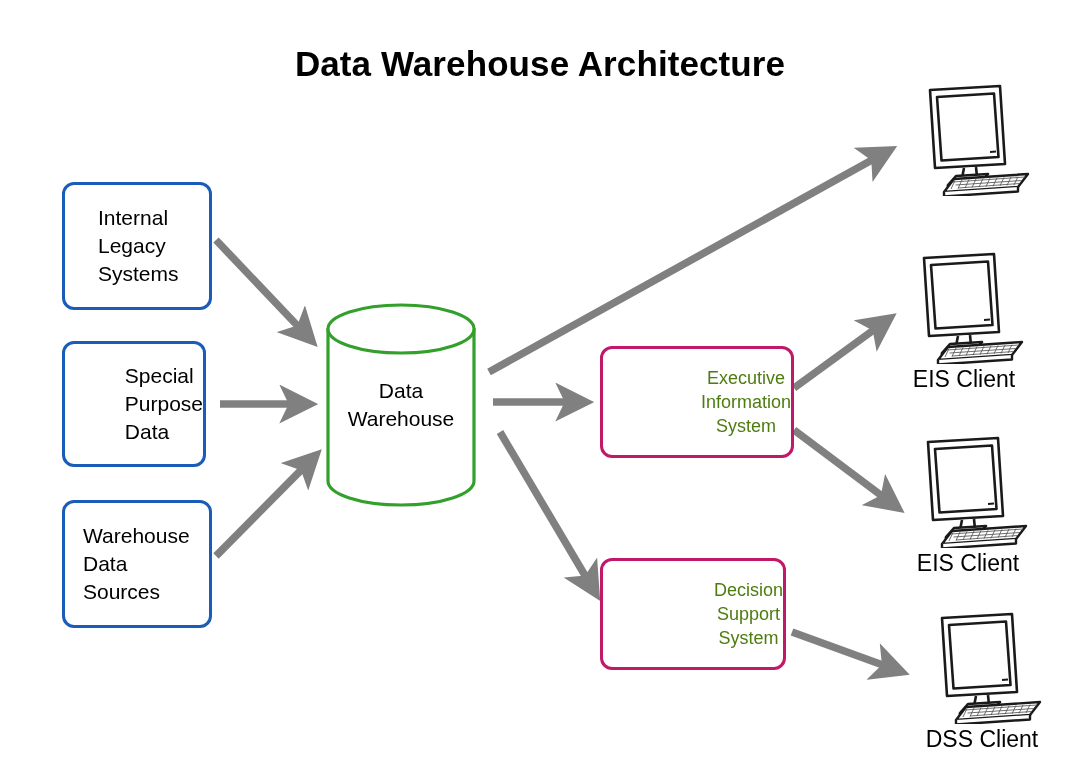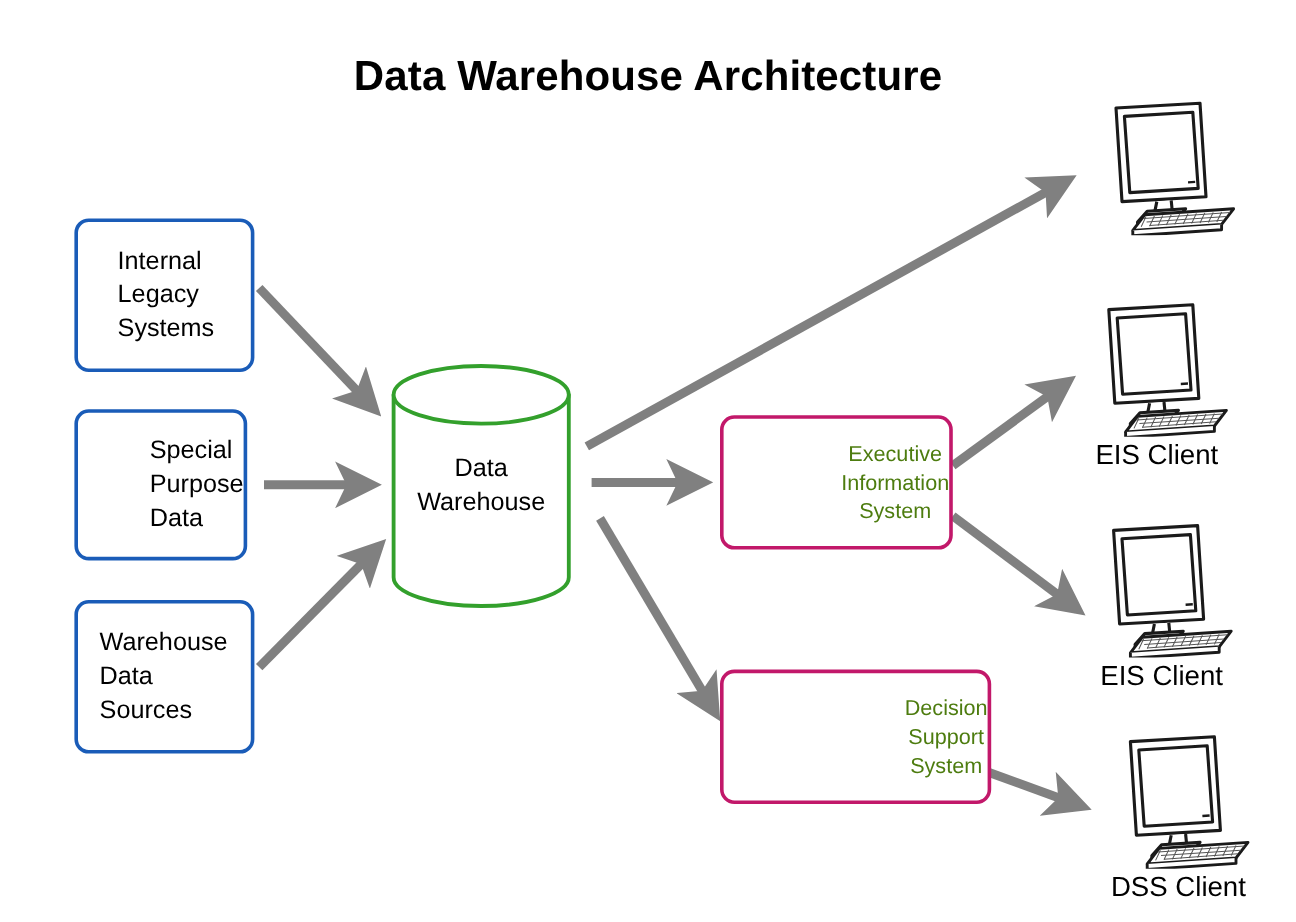--- a/index.html
+++ b/index.html
@@ -185,21 +185,21 @@
 Warehouse</span>
     </div>
   </div>
 
   <div class="node sys-box" id="sys-0" style="left:600px; top:346px; width:194px; height:112px;">
     <span>Executive
 Information
 System</span>
   </div>
 
-  <div class="node sys-box" id="sys-1" style="left:600px; top:558px; width:226px; height:112px;">
+  <div class="node sys-box" id="sys-1" style="left:600px; top:558px; width:186px; height:112px;">
     <span>Decision
 Support
 System</span>
   </div>
 
   <div class="client" style="left:886px; top:84px;">
     <svg class="pc" width="132" height="112" viewBox="0 0 132 112" xmlns="http://www.w3.org/2000/svg">
       <g fill="none" stroke="#1a1a1a" stroke-width="2.6" stroke-linejoin="round">
         <path d="M26,6 L96,2 L101,80 L31,84 Z" fill="#ffffff"></path>
         <path d="M33,13 L90,9.5 L94.5,73 L37.5,76.5 Z" fill="#ffffff"></path>

